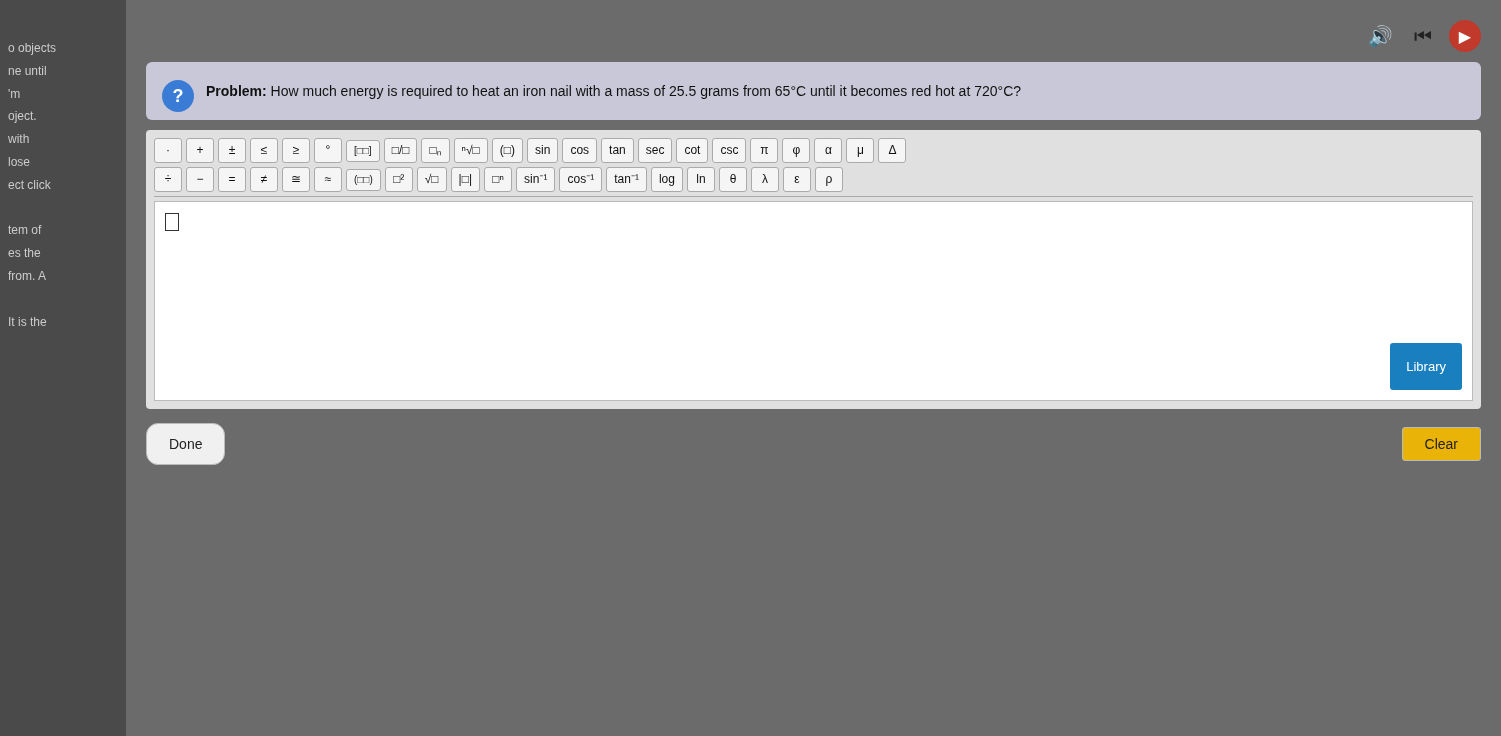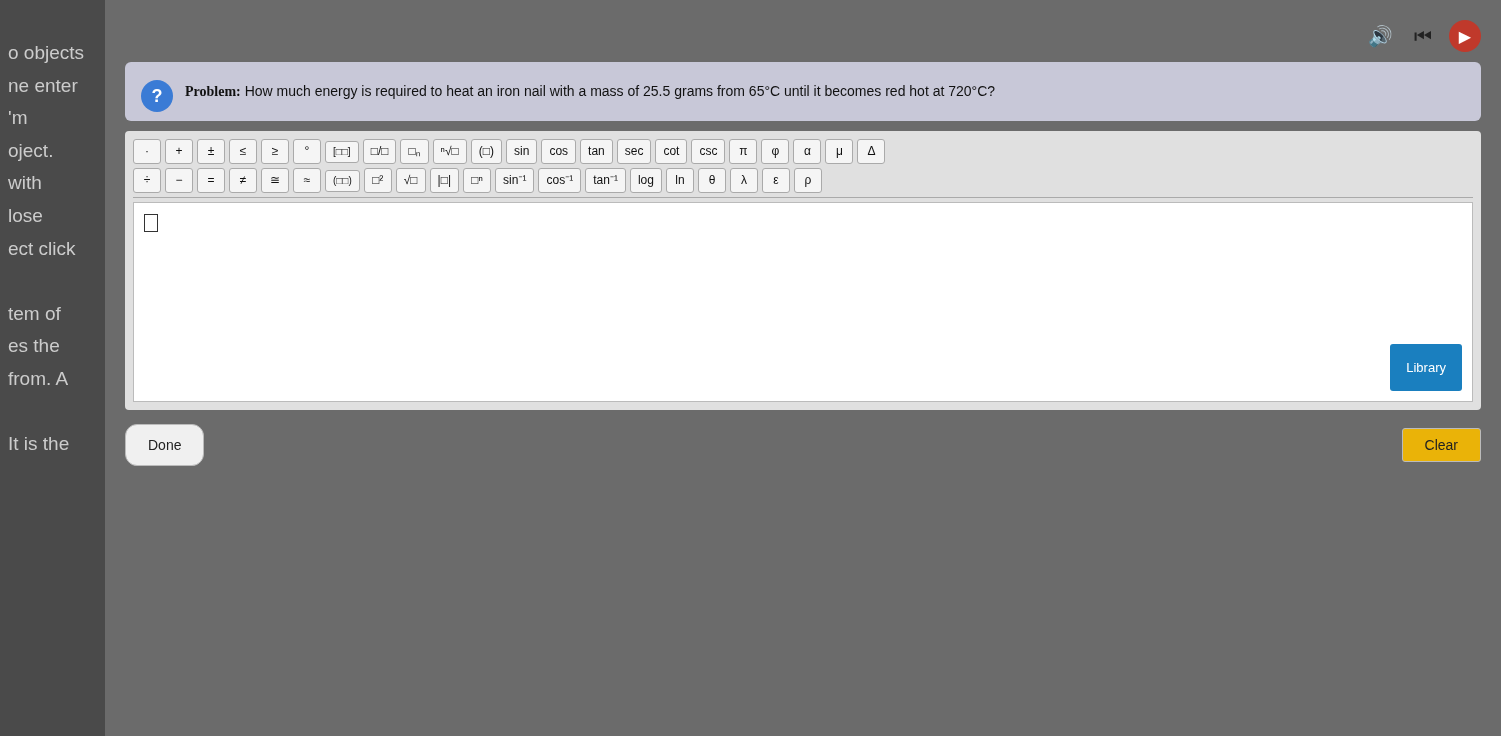--- a/index.html
+++ b/index.html
@@ -7,25 +7,25 @@
       background: #5a5a5a;
       font-family: Arial, sans-serif;
       width: 1501px;
       height: 736px;
       overflow: hidden;
       display: flex;
     }
 
     
     .sidebar {
-      width: 105px;
+      width: 126px;
       height: 736px;
       background: #4a4a4a;
       color: #ccc;
-      font-size: 19px;
+      font-size: 12px;
       padding: 40px 8px 8px 8px;
       flex-shrink: 0;
     }
     .sidebar-item {
       margin-bottom: 6px;
       line-height: 1.4;
     }
 
     
     .main {
@@ -174,21 +174,21 @@
       height: 1px;
       background: #aaa;
       margin: 4px 0;
     }
   </style>
 </head>
 <body>
 
 <div class="sidebar">
   <div class="sidebar-item">o objects</div>
-  <div class="sidebar-item">ne enter</div>
+  <div class="sidebar-item">ne until</div>
   <div class="sidebar-item">'m</div>
   <div class="sidebar-item">oject.</div>
   <div class="sidebar-item"> with</div>
   <div class="sidebar-item">lose</div>
   <div class="sidebar-item">ect click</div>
   <div class="sidebar-item">&nbsp;</div>
   <div class="sidebar-item">tem of</div>
   <div class="sidebar-item">es the</div>
   <div class="sidebar-item">from. A</div>
   <div class="sidebar-item">&nbsp;</div>
@@ -206,21 +206,21 @@
     </button>
     <button class="icon-btn play-btn" title="Play">
       <span>▶</span>
     </button>
   </div>
 
   <div class="problem-box">
     <div class="problem-icon">?</div>
     <div class="problem-text">
       <p>
-        <span style="font-weight:bold;font-family:Liberation Serif, serif;">Problem:</span>
+        <span style="font-weight:bold;">Problem:</span>
         <span> How much energy is required to heat an iron nail with a mass of 25.5 grams from 65°C until it becomes red hot at 720°C?</span>
       </p>
     </div>
   </div>
 
   <div class="keypad-area">
 
     <div class="keypad-row">
       <button class="keypad-btn">·</button>
       <button class="keypad-btn">+</button>

